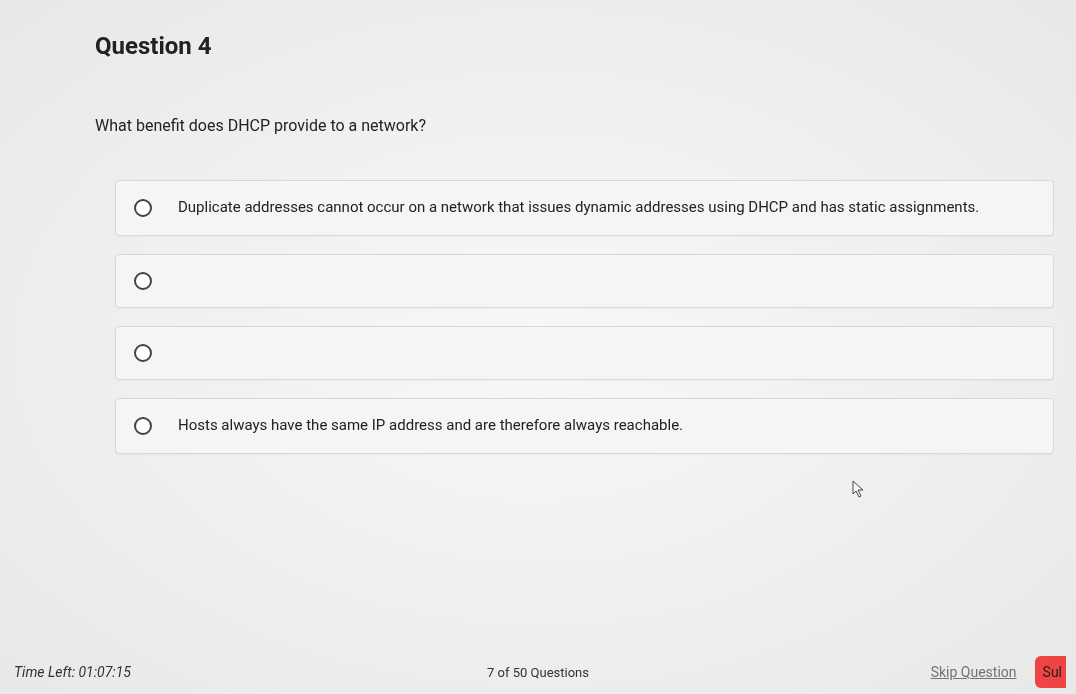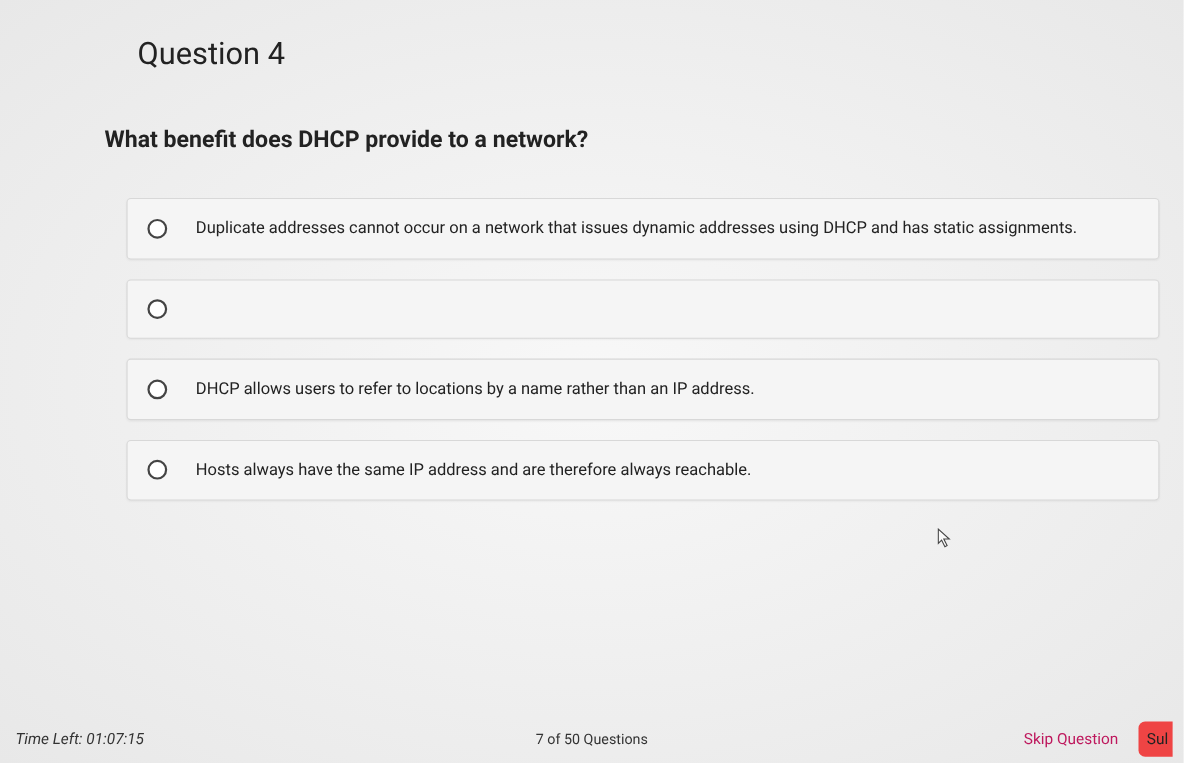--- a/index.html
+++ b/index.html
@@ -14,31 +14,30 @@
       width: 1076px;
       height: 694px;
       position: relative;
       color: #222;
       overflow: hidden;
     }
     .question-header {
       position: absolute;
       top: 32px;
       left: 95px;
-      font-size: 28px;
-      font-weight: 400;
+      font-size: 24px;
+      font-weight: 700;
       color: #222;
-      margin-left: 30px;
     }
     .question-text {
       position: absolute;
       top: 116px;
       left: 95px;
-      font-size: 21px;
-      font-weight: 700;
+      font-size: 16px;
+      font-weight: 400;
       color: #222;
     }
     .options-container {
       position: absolute;
       top: 180px;
       left: 115px;
       right: 22px;
     }
     .option-row {
       background: #f5f5f5;
@@ -92,21 +91,22 @@
       color: #333;
     }
     .footer-right {
       margin-left: auto;
       display: flex;
       align-items: center;
       gap: 18px;
     }
     .skip-link {
       font-size: 14px;
-      color: #be185d;
+      color: #737373;
+      text-decoration: underline;
       cursor: pointer;
     }
     .submit-partial {
       font-size: 14px;
       color: #222;
       background: #ef4444;
       padding: 8px 4px 8px 8px;
       border-radius: 6px 0 0 6px;
     }
     .cursor-icon {
@@ -128,21 +128,20 @@
 <div class="options-container">
   <div class="option-row">
     <div class="radio-circle"></div>
     <div class="option-text">Duplicate addresses cannot occur on a network that issues dynamic addresses using DHCP and has static assignments.</div>
   </div>
   <div class="option-row">
     <div class="radio-circle"></div>
   </div>
   <div class="option-row">
     <div class="radio-circle"></div>
-    <div class="option-text">DHCP allows users to refer to locations by a name rather than an IP address.</div>
   </div>
   <div class="option-row">
     <div class="radio-circle"></div>
     <div class="option-text">Hosts always have the same IP address and are therefore always reachable.</div>
   </div>
 </div>
 
 <svg class="cursor-icon" viewBox="0 0 14 20">
   <path d="M 1 1 L 1 14 L 4 11 L 7 17 L 9 16 L 6 10 L 11 10 Z" fill="rgba(255,255,255,0.6)" stroke="#444" stroke-width="1"></path>
 </svg>

